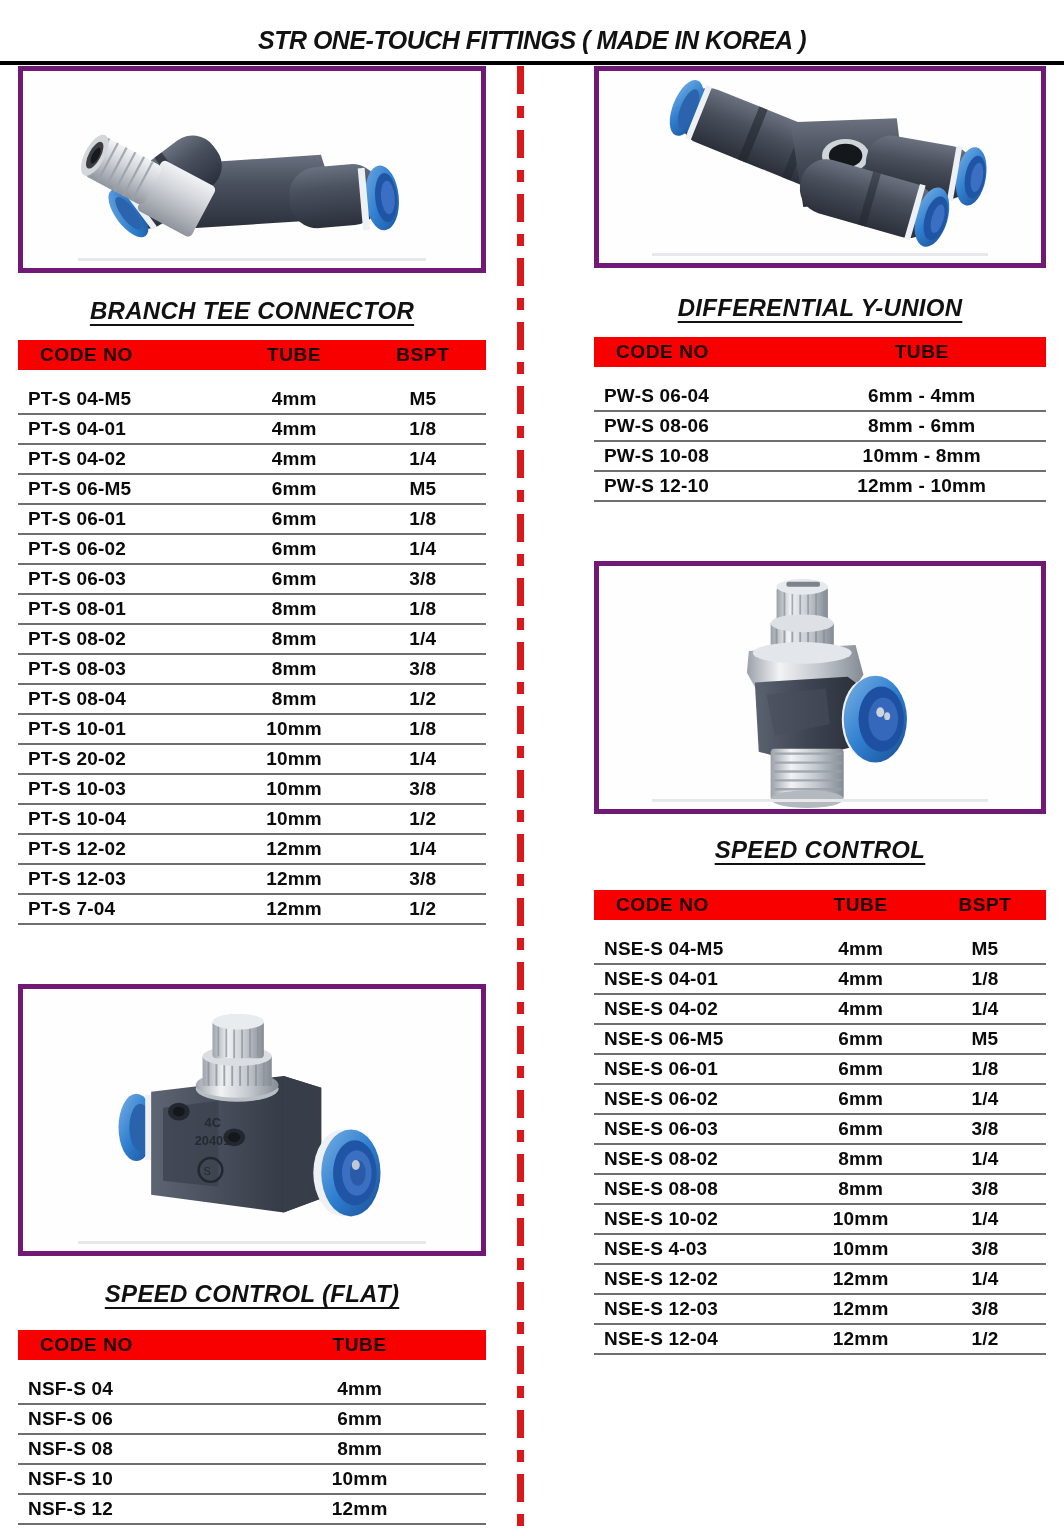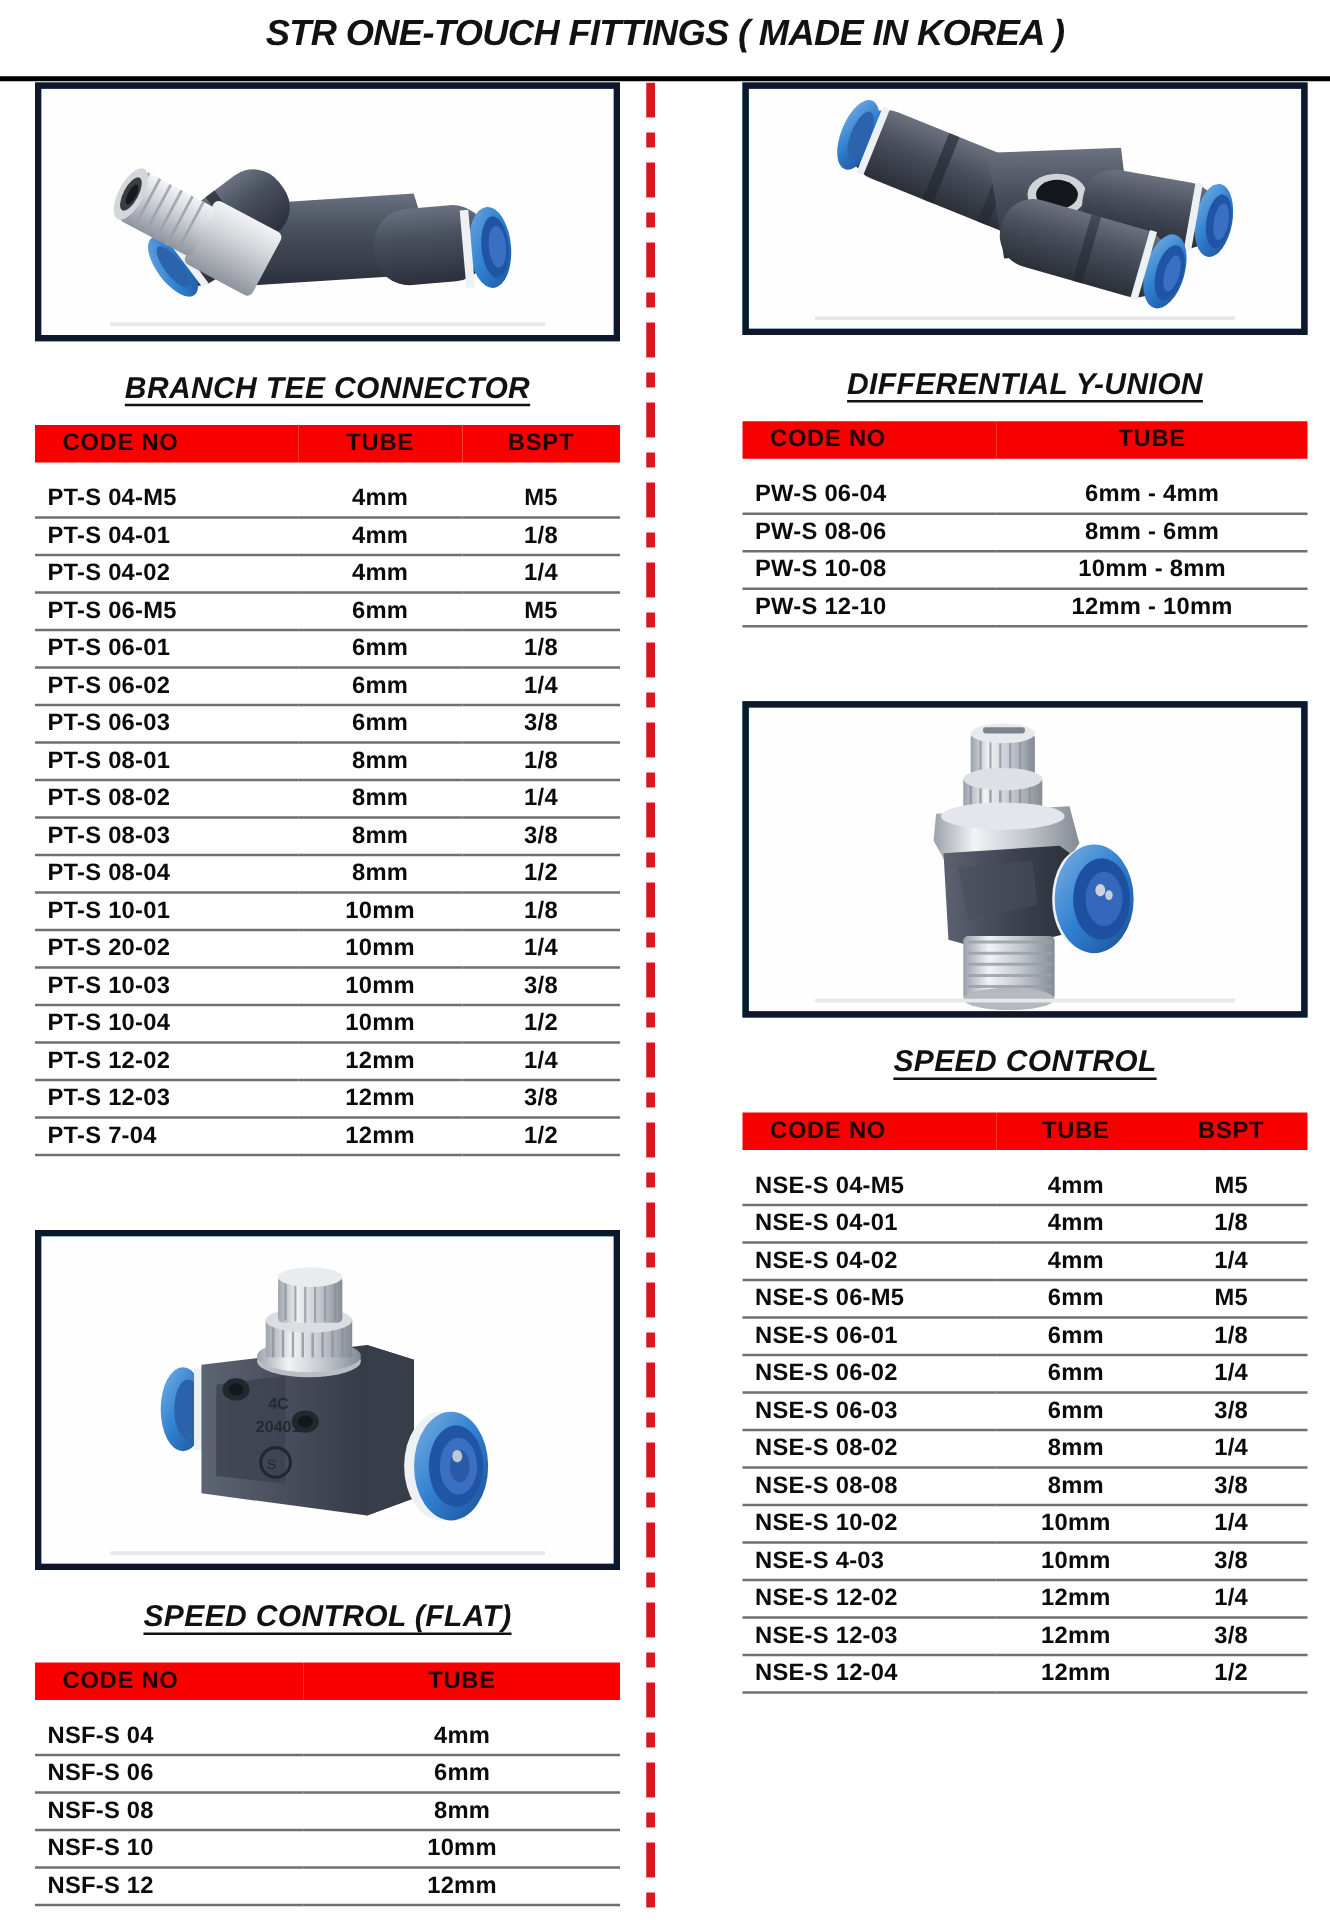--- a/index.html
+++ b/index.html
@@ -8,27 +8,27 @@
     width: 1064px;
     height: 1536px;
     background: #ffffff;
     font-family: "Liberation Sans", sans-serif;
     position: relative;
     overflow: hidden;
   }
 
   
   .page-title {
-    font-size: 29px;
+    font-size: 25px;
     font-weight: bold;
     font-style: italic;
     letter-spacing: -0.5px;
     color: #121212;
     text-align: center;
-    padding-top: 6px;
+    padding-top: 19px;
     height: 52px;
     line-height: 42px;
     white-space: nowrap;
   }
   .title-rule {
     position: absolute;
     top: 61px;
     left: 0;
     width: 1064px;
     height: 4px;
@@ -49,27 +49,27 @@
         rgba(255,255,255,0) 52px, rgba(255,255,255,0) 64px);
     background-size: 7px 64px;
     background-repeat: repeat-y;
   }
 
   
   .col {
     position: absolute;
     top: 66px;
   }
-  .col-left  { left: 28px;  width: 468px; }
+  .col-left  { left: 18px;  width: 468px; }
   .col-right { left: 594px; width: 452px; }
 
   
   .img-frame {
-    border: 5px solid #0f172a;
-    background: #0369a1;
+    border: 5px solid #701a75;
+    background: #0ea5e9;
     position: relative;
     overflow: hidden;
   }
   .img-frame .stage {
     position: absolute;
     inset: 0;
     background: #fefefe;
   }
   .img-frame .shelf {
     position: absolute;

